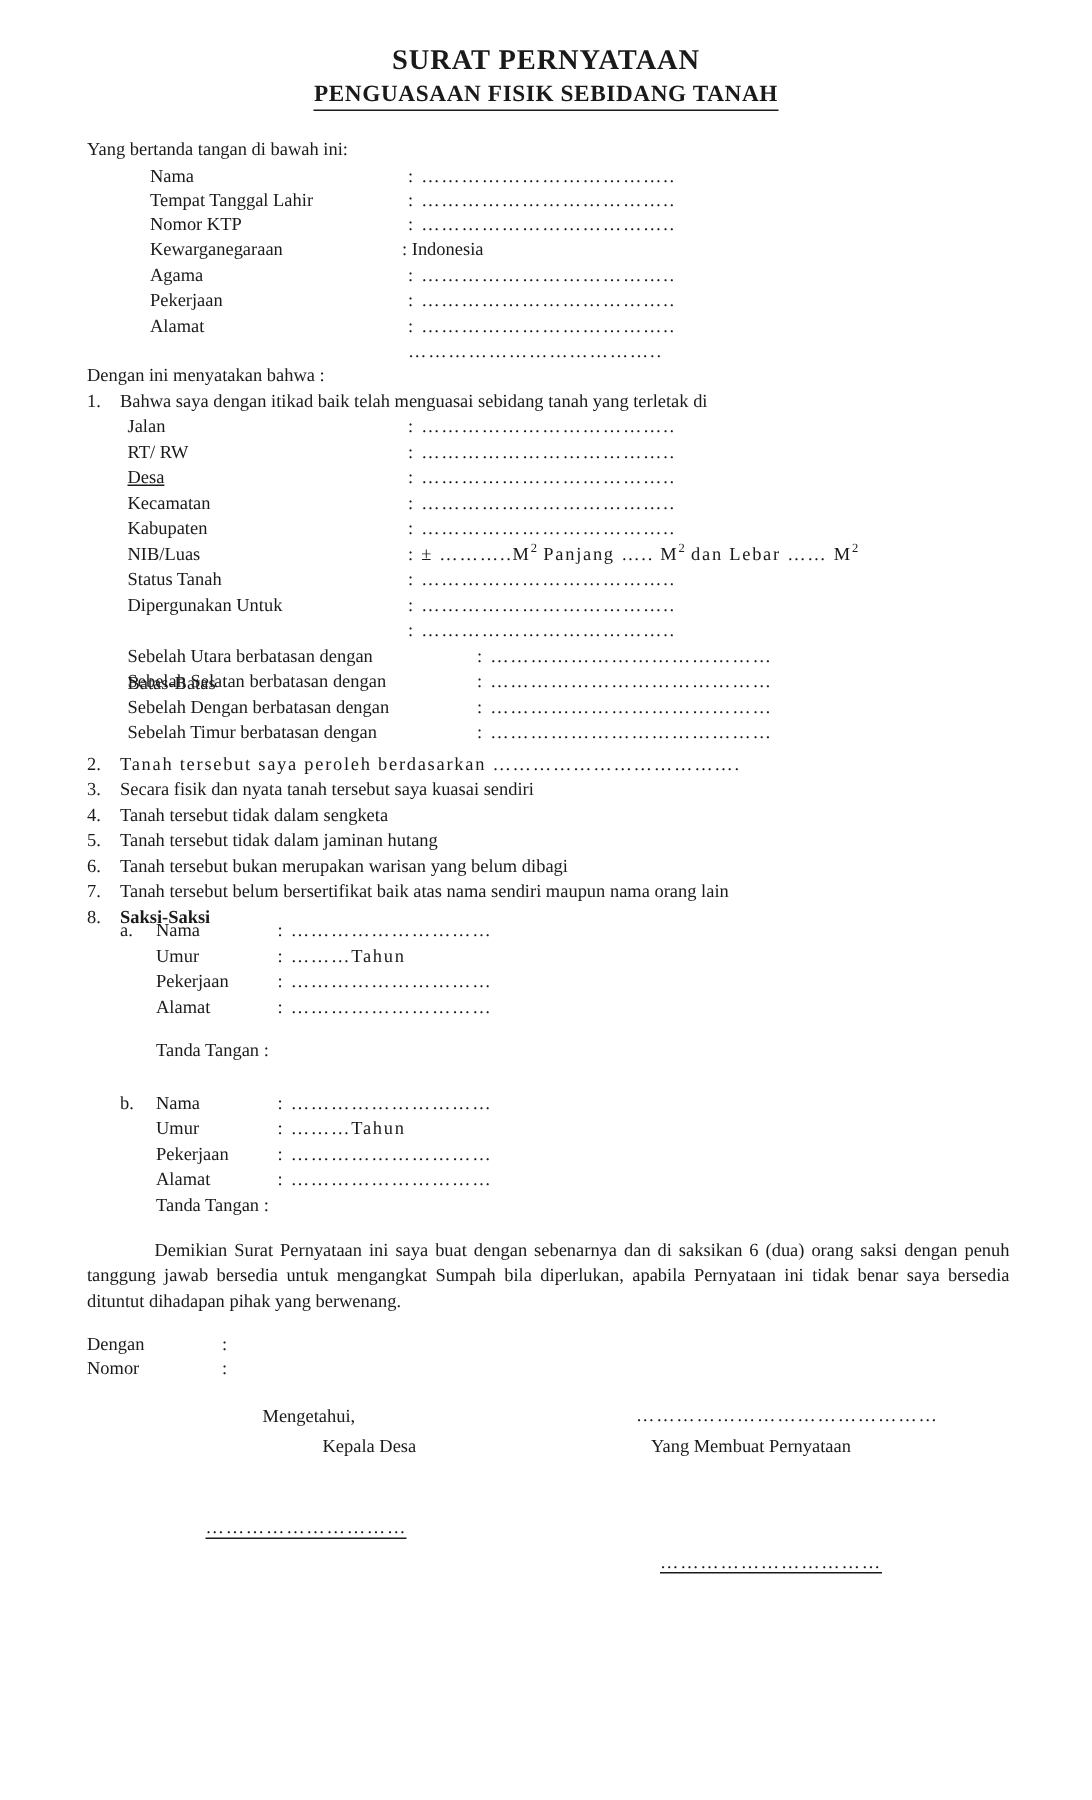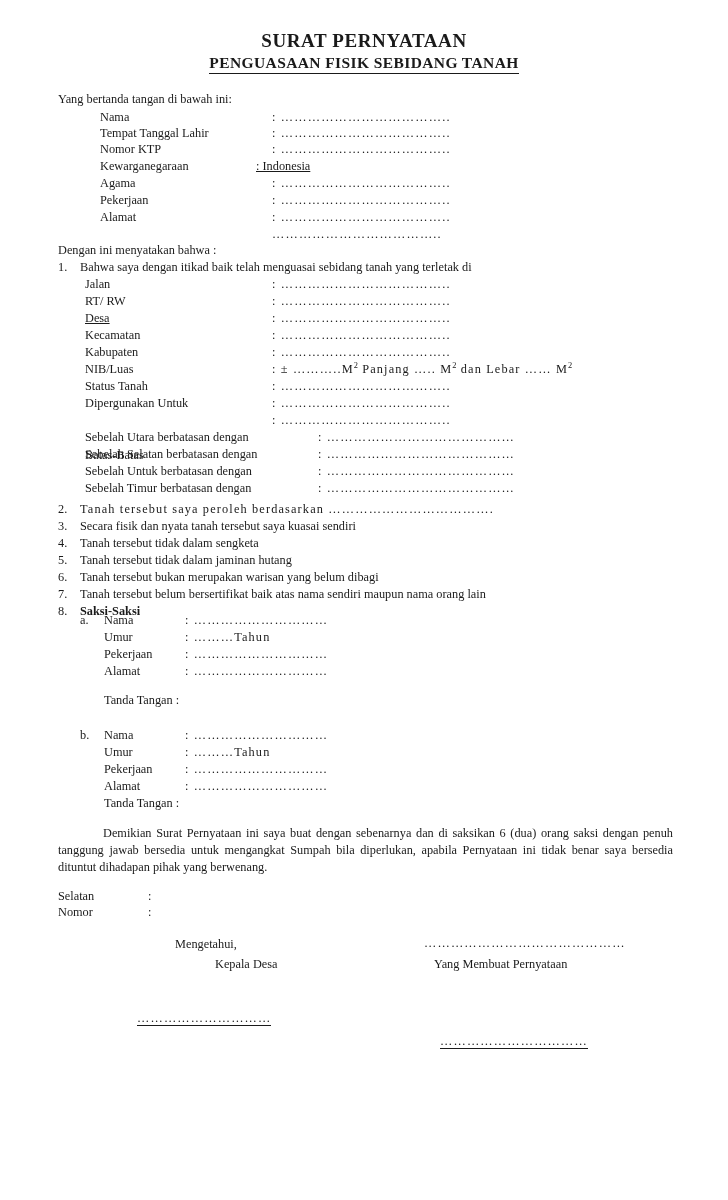--- a/index.html
+++ b/index.html
@@ -122,21 +122,21 @@
     <div class="field-row" style="left:0px; top:125px; width:728px;">
       <span class="fl" style="left:100px;">Tempat Tanggal Lahir</span>
       <span class="fv dots" style="left:272px;">: ………………………………..</span>
     </div>
     <div class="field-row" style="left:0px; top:141px; width:728px;">
       <span class="fl" style="left:100px;text-align:center;">Nomor KTP</span>
       <span class="fv dots" style="left:272px;">: ………………………………..</span>
     </div>
     <div class="field-row" style="left:0px; top:158px; width:728px;">
       <span class="fl" style="left:100px;">Kewarganegaraan</span>
-      <span class="fv" style="left:256px;text-decoration:underline;">: Indonesia</span>
+      <span class="fv" style="left:268px;">: Indonesia</span>
     </div>
     <div class="field-row" style="left:0px; top:175px; width:728px;">
       <span class="fl" style="left:100px;">Agama</span>
       <span class="fv dots" style="left:272px;">: ………………………………..</span>
     </div>
     <div class="field-row" style="left:0px; top:192px; width:728px;">
       <span class="fl" style="left:100px;">Pekerjaan</span>
       <span class="fv dots" style="left:272px;">: ………………………………..</span>
     </div>
     <div class="field-row" style="left:0px; top:209px; width:728px;">
@@ -197,21 +197,21 @@
   <div>
     <div class="field-row" style="left:0px; top:429px; width:728px;">
       <span class="fl" style="left:85px;">Sebelah Utara berbatasan dengan</span>
       <span class="fv dots" style="left:318px;">: ……………………………………</span>
     </div>
     <div class="field-row" style="left:0px; top:446px; width:728px;">
       <span class="fl" style="left:85px;">Sebelah Selatan  berbatasan dengan</span>
       <span class="fv dots" style="left:318px;">: ……………………………………</span>
     </div>
     <div class="field-row" style="left:0px; top:463px; width:728px;">
-      <span class="fl" style="left:85px;">Sebelah Untuk  berbatasan dengan</span>
+      <span class="fl" style="left:85px;">Sebelah Dengan  berbatasan dengan</span>
       <span class="fv dots" style="left:318px;">: ……………………………………</span>
     </div>
     <div class="field-row" style="left:0px; top:480px; width:728px;">
       <span class="fl" style="left:85px;">Sebelah Timur  berbatasan dengan</span>
       <span class="fv dots" style="left:318px;">: ……………………………………</span>
     </div>
   </div>
 
   <div>
     <div class="txt" style="left:58px; top:501px;">2.</div>
@@ -275,21 +275,21 @@
       <span class="fl" style="left:104px;">Alamat</span>
       <span class="fv dots" style="left:185px;">: …………………………</span>
     </div>
     <div class="txt" style="left:104px; top:795px;">Tanda Tangan  :</div>
   </div>
 
   <div class="para" style="left:58px; top:825px; width:615px;">Demikian Surat Pernyataan ini saya buat dengan sebenarnya dan di saksikan 6 (dua) orang saksi dengan penuh tanggung jawab bersedia untuk mengangkat Sumpah bila diperlukan, apabila Pernyataan ini tidak benar saya bersedia dituntut dihadapan pihak yang berwenang.</div>
 
   <div>
     <div class="field-row" style="left:0px; top:888px; width:728px;">
-      <span class="fl" style="left:58px;">Selatan</span>
+      <span class="fl" style="left:58px;">Dengan</span>
       <span class="fv" style="left:148px;">:</span>
     </div>
     <div class="field-row" style="left:0px; top:904px; width:728px;">
       <span class="fl" style="left:58px;">Nomor</span>
       <span class="fv" style="left:148px;">:</span>
     </div>
   </div>
 
   <div>
     <div class="txt" style="left:175px; top:936px;">Mengetahui,</div>

